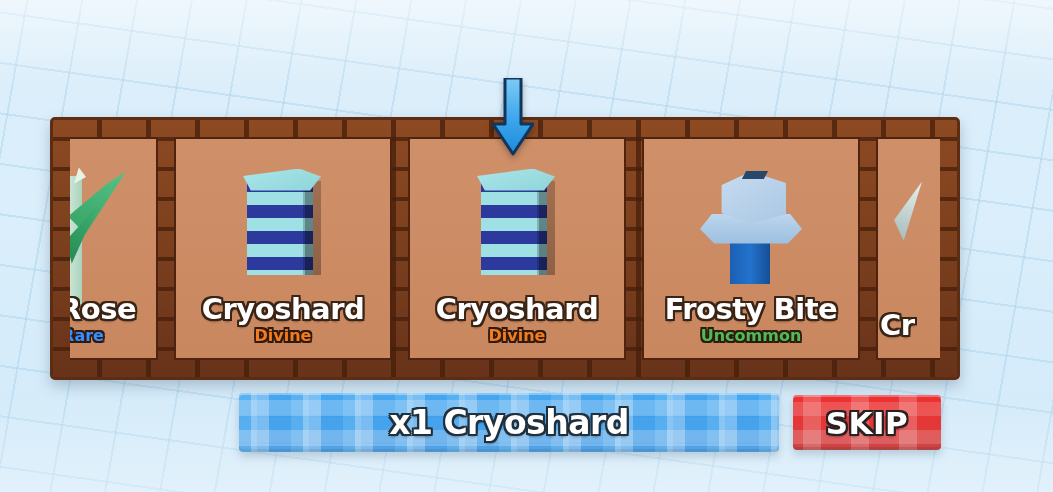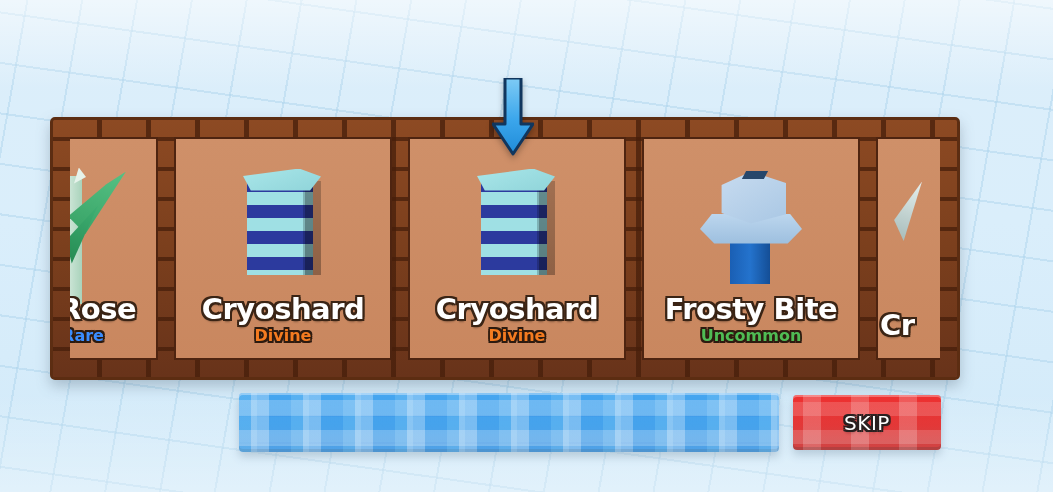--- a/index.html
+++ b/index.html
@@ -338,22 +338,22 @@
       inset 0 -3px 0 rgba(0,0,0,.18),
       0 5px 8px rgba(60,90,120,.30);
     display:flex;
     align-items:center;
     justify-content:center;
     overflow:hidden;
   }
   .skip-text{
     position:relative; z-index:2;
     font-family:"DejaVu Sans", sans-serif;
-    font-weight:normal;
-    font-size:20px;
+    font-weight:bold;
+    font-size:31px;
     color:#ffffff;
     letter-spacing:.5px;
     text-shadow:
       -2px -2px 0 #2a2020, 2px -2px 0 #2a2020,
       -2px  2px 0 #2a2020, 2px  2px 0 #2a2020,
        0 -2px 0 #2a2020, 0 2px 0 #2a2020,
       -2px 0 0 #2a2020, 2px 0 0 #2a2020,
        0 3px 3px rgba(0,0,0,.35);
   }
 </style>
@@ -439,19 +439,20 @@
           <div class="card-label" style="text-align:left;padding-left:2px;">Cr</div>
           <div class="card-rarity"></div>
         </div>
 
       </div>
     </div>
   </div>
 
   <div class="result-bar">
     <div class="studs"></div>
+    <div class="result-text">x1 Cryoshard</div>
   </div>
 
   <button class="skip-btn">
     <span class="skip-text">SKIP</span>
   </button>
 
 </div>
 
 </body></html>

